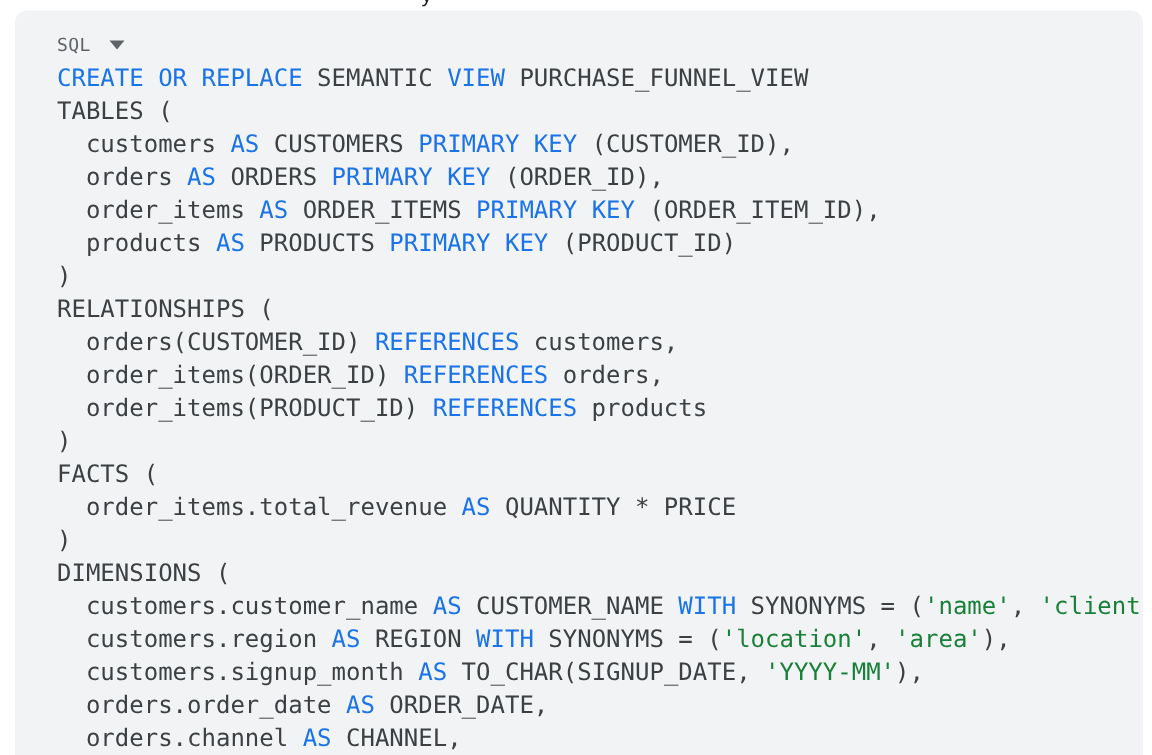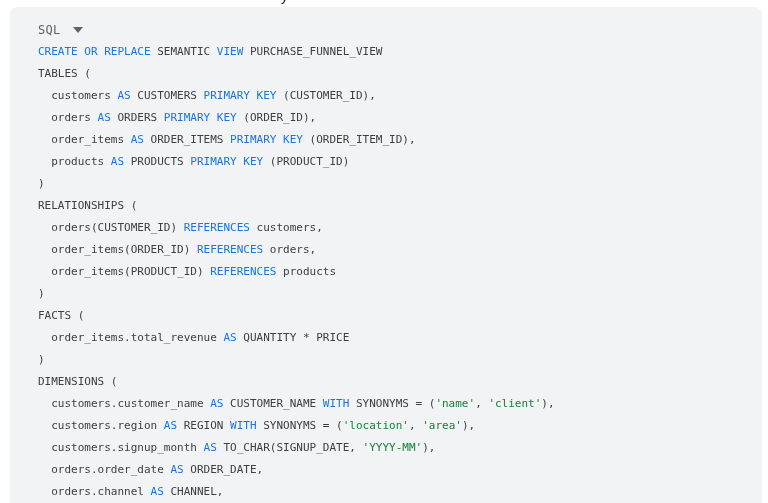--- a/index.html
+++ b/index.html
@@ -63,21 +63,21 @@
     width: 0;
     height: 0;
     border-left: 5px solid transparent;
     border-right: 5px solid transparent;
     border-top: 6px solid #5f6368;
     display: inline-block;
   }
 
   .code-lines {
     font-family: "DejaVu Sans Mono", monospace;
-    font-size: 11px;
+    font-size: 16px;
     line-height: 22px;
     white-space: pre;
     color: #3c4043;
   }
   .code-line {
     height: 22px;
   }
 </style>
 </head>
 <body>

